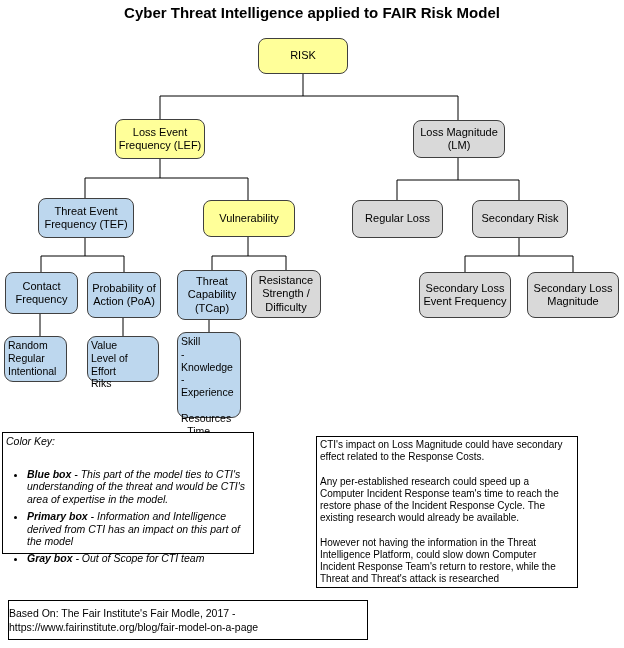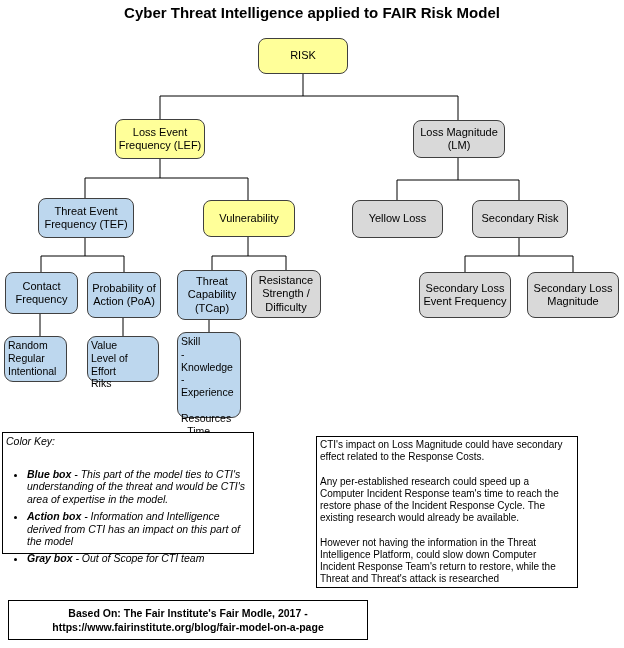--- a/index.html
+++ b/index.html
@@ -35,21 +35,21 @@
   #d-tcap{left:177px;top:332px;width:64px;height:86px}
 
   .panel{position:absolute;box-sizing:border-box;border:1px solid #000;background:#fff;}
   #color-key{left:2px;top:432px;width:252px;height:122px;font-size:10.5px;font-style:italic;}
   #color-key .heading{padding:2px 3px 0 3px;}
   #color-key ul{margin:21px 0 0 0;padding-left:24px;}
   #color-key li{margin-bottom:5px;line-height:1.18;}
   #notes{left:316px;top:436px;width:262px;height:152px;font-size:10px;line-height:1.22;
          padding:2px 3px;white-space:pre-line;}
   #footer{left:8px;top:600px;width:360px;height:40px;font-size:10.5px;line-height:1.35;
-          text-align:center;padding-top:5px;overflow-wrap:break-word;font-weight:bold;}
+          text-align:left;padding-top:5px;overflow-wrap:break-word;}
 </style>
 </head>
 <body>
 
 <div class="canvas">
 
   <h1 class="title">Cyber Threat Intelligence applied to FAIR Risk Model</h1>
 
   <svg class="wires" width="624" height="430">
     <path fill="none" stroke="#000" stroke-width="1" d="
@@ -63,21 +63,21 @@
   </svg>
 
   <div id="n-lef" class="node yellow">Loss Event
 Frequency (LEF)</div>
   <div id="n-risk" class="node yellow">RISK</div>
   <div id="n-lm" class="node gray">Loss Magnitude
 (LM)</div>
   <div id="n-tef" class="node blue">Threat Event
 Frequency (TEF)</div>
   <div id="n-vuln" class="node yellow">Vulnerability</div>
-  <div id="n-primary" class="node gray">Yellow Loss</div>
+  <div id="n-primary" class="node gray">Regular Loss</div>
   <div id="n-secrisk" class="node gray">Secondary Risk</div>
   <div id="n-contact" class="node blue">Contact
 Frequency</div>
   <div id="n-poa" class="node blue">Probability of
 Action (PoA)</div>
   <div id="n-tcap" class="node blue">Threat
 Capability
 (TCap)</div>
   <div id="n-resist" class="node gray">Resistance
 Strength /
@@ -97,21 +97,21 @@
 - Experience
 
 Resources
 - Time
 -Materials</div>
 
   <div id="color-key" class="panel">
     <div class="heading">Color Key:</div>
     <ul>
       <li><b>Blue box</b><span> - This part of the model ties to CTI's understanding of the threat and would be CTI's area of expertise in the model.</span></li>
-      <li><b>Action box</b><span> - Information and Intelligence derived from CTI has an impact on this part of the model</span></li>
+      <li><b>Primary box</b><span> - Information and Intelligence derived from CTI has an impact on this part of the model</span></li>
       <li><b>Gray box</b><span> - Out of Scope for CTI team</span></li>
     </ul>
   </div>
 
   <div id="notes" class="panel">CTI's impact on Loss Magnitude could have secondary effect related to the Response Costs.
 
 Any per-established research could speed up a Computer Incident Response team's time to reach the restore phase of the Incident Response Cycle. The existing research would already be available.
 
 However not having the information in the Threat Intelligence Platform, could slow down Computer Incident Response Team's return to restore, while the Threat and Threat's attack is researched</div>
 

